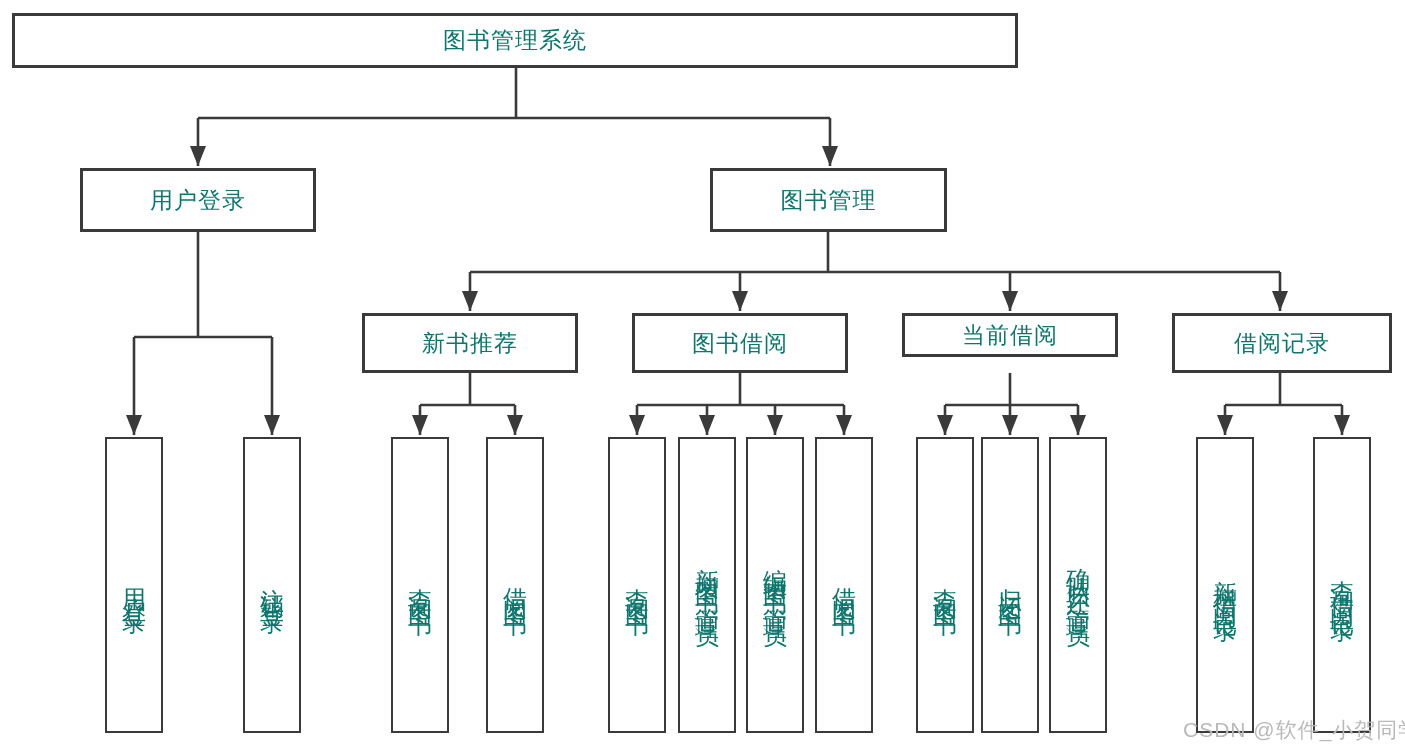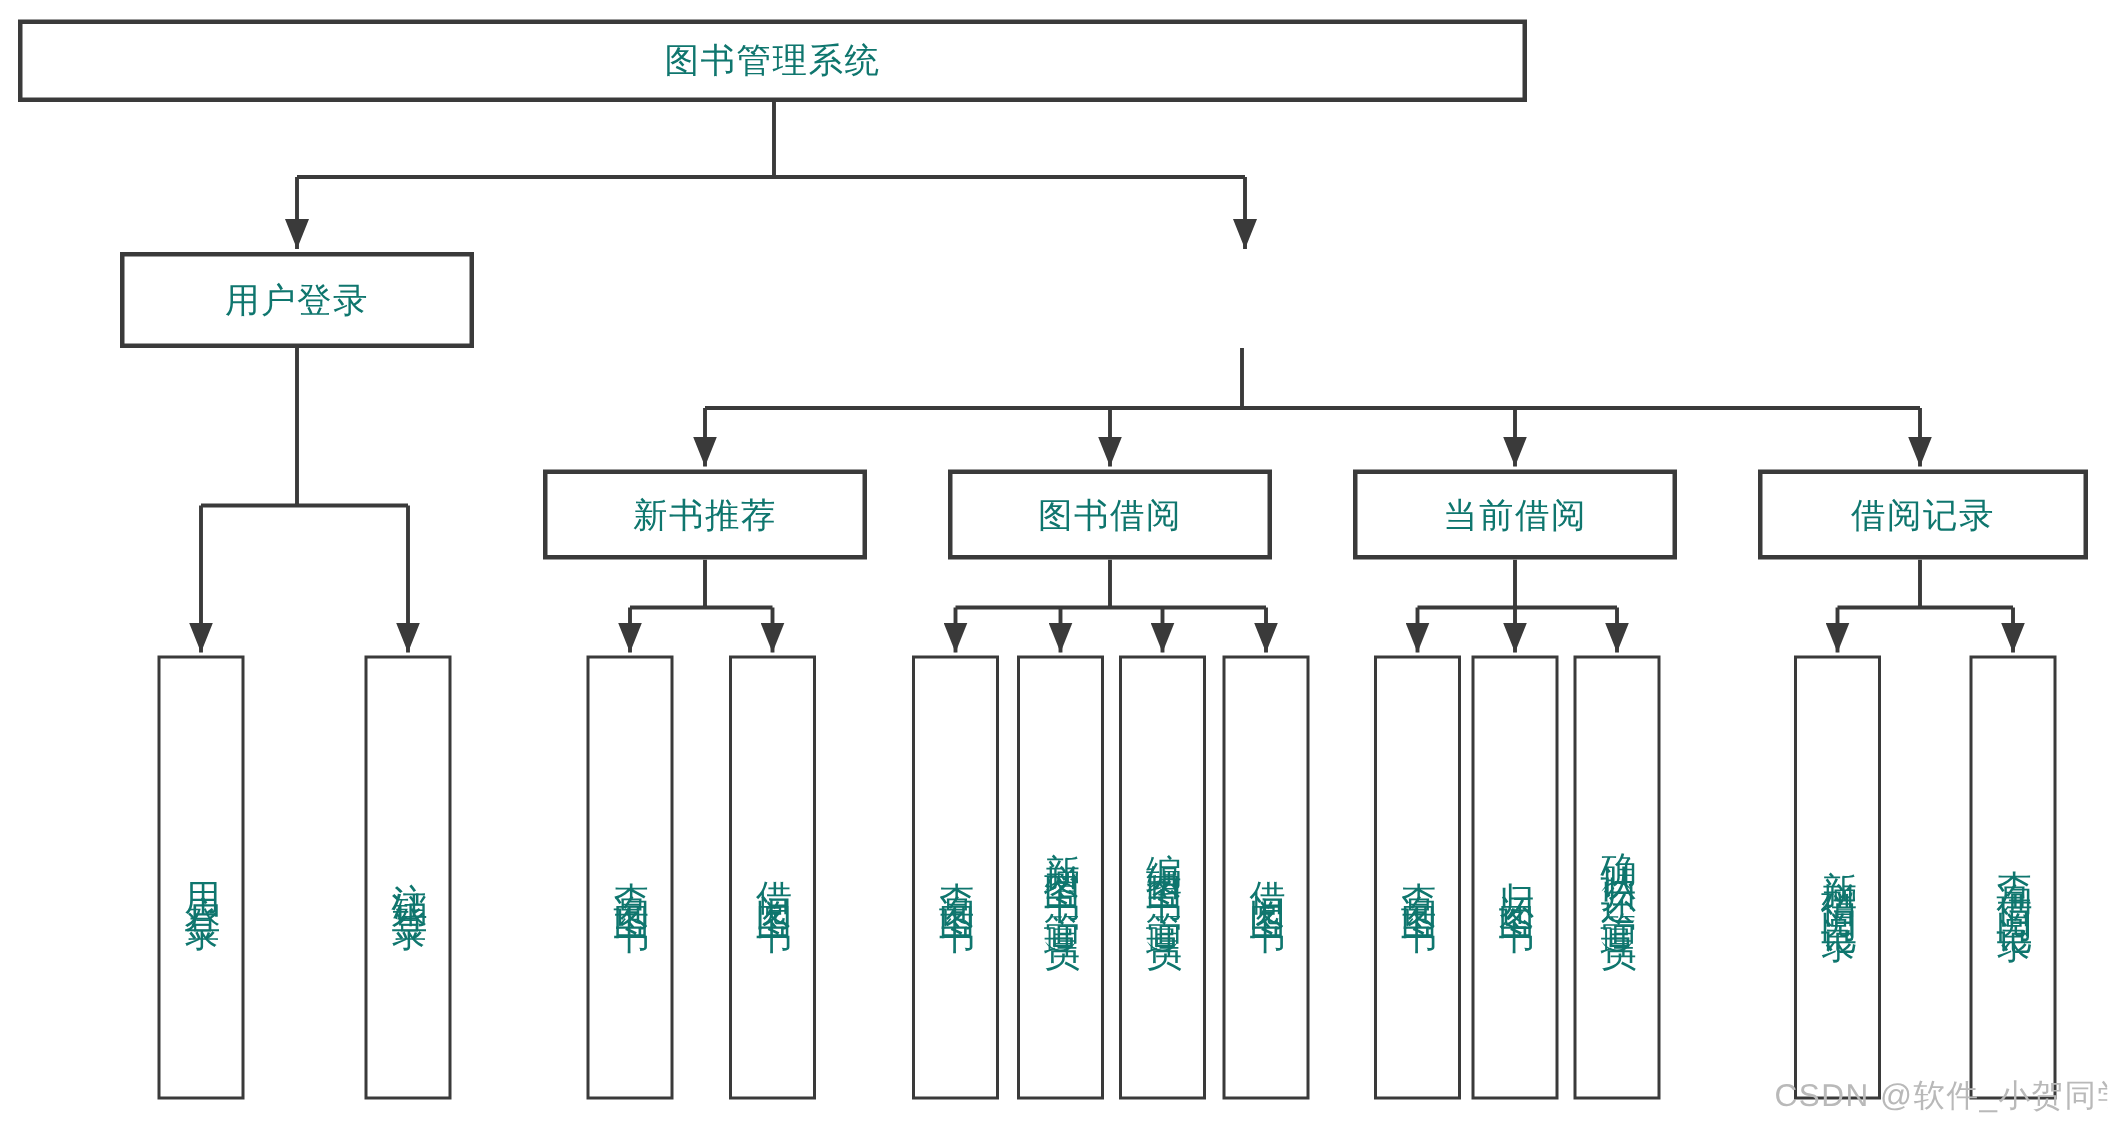--- a/index.html
+++ b/index.html
@@ -84,24 +84,25 @@
     <path d="M945 405 V435" stroke="#3a3a3a" stroke-width="2.6" marker-end="url(#ah)"></path>
     <path d="M1010 405 V435" stroke="#3a3a3a" stroke-width="2.6" marker-end="url(#ah)"></path>
     <path d="M1078 405 V435" stroke="#3a3a3a" stroke-width="2.6" marker-end="url(#ah)"></path>
     <path d="M1225 405 V435" stroke="#3a3a3a" stroke-width="2.6" marker-end="url(#ah)"></path>
     <path d="M1342 405 V435" stroke="#3a3a3a" stroke-width="2.6" marker-end="url(#ah)"></path>
   </svg>
 
   <div class="box h" style="left:12px; top:13px; width:1006px; height:55px;">图书管理系统</div>
 
   <div class="box h" style="left:80px; top:168px; width:236px; height:64px;">用户登录</div>
+  <div class="box h" style="left:710px; top:168px; width:237px; height:64px;">图书管理</div>
 
   <div class="box h" style="left:362px; top:313px; width:216px; height:60px;">新书推荐</div>
   <div class="box h" style="left:632px; top:313px; width:216px; height:60px;">图书借阅</div>
-  <div class="box h" style="left:902px; top:313px; width:216px; height:60px;">当前借阅</div>
+  <div class="box h" style="left:902px; top:313px; width:216px; height:44px;">当前借阅</div>
   <div class="box h" style="left:1172px; top:313px; width:220px; height:60px;">借阅记录</div>
 
   <div class="box v" style="left:105px; top:437px; width:58px; height:296px;">用户登录</div>
   <div class="box v" style="left:243px; top:437px; width:58px; height:296px;">注销登录</div>
 
   <div class="box v" style="left:391px; top:437px; width:58px; height:296px;">查询图书</div>
   <div class="box v" style="left:486px; top:437px; width:58px; height:296px;">借阅图书</div>
 
   <div class="box v" style="left:608px; top:437px; width:58px; height:296px;">查询图书</div>
   <div class="box v" style="left:678px; top:437px; width:58px; height:296px;">新增图书（管理员）</div>

